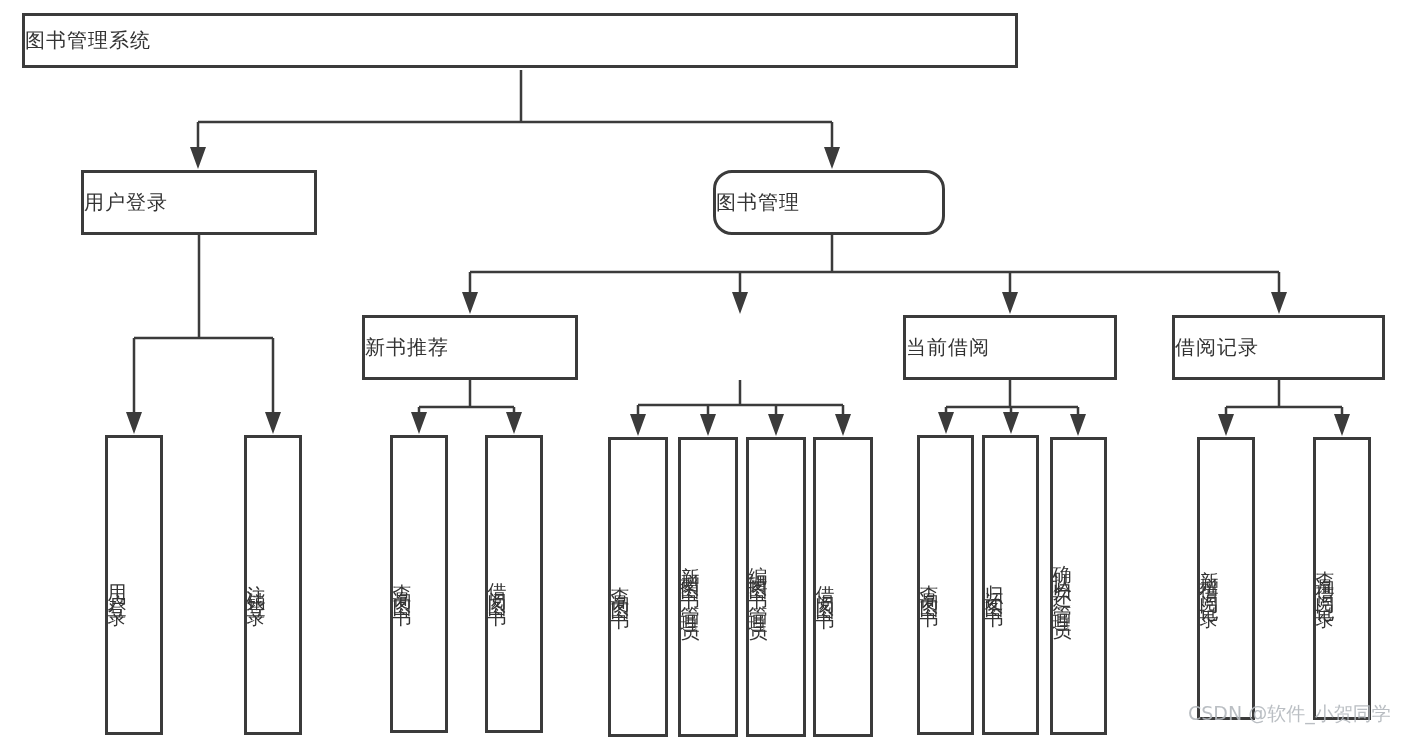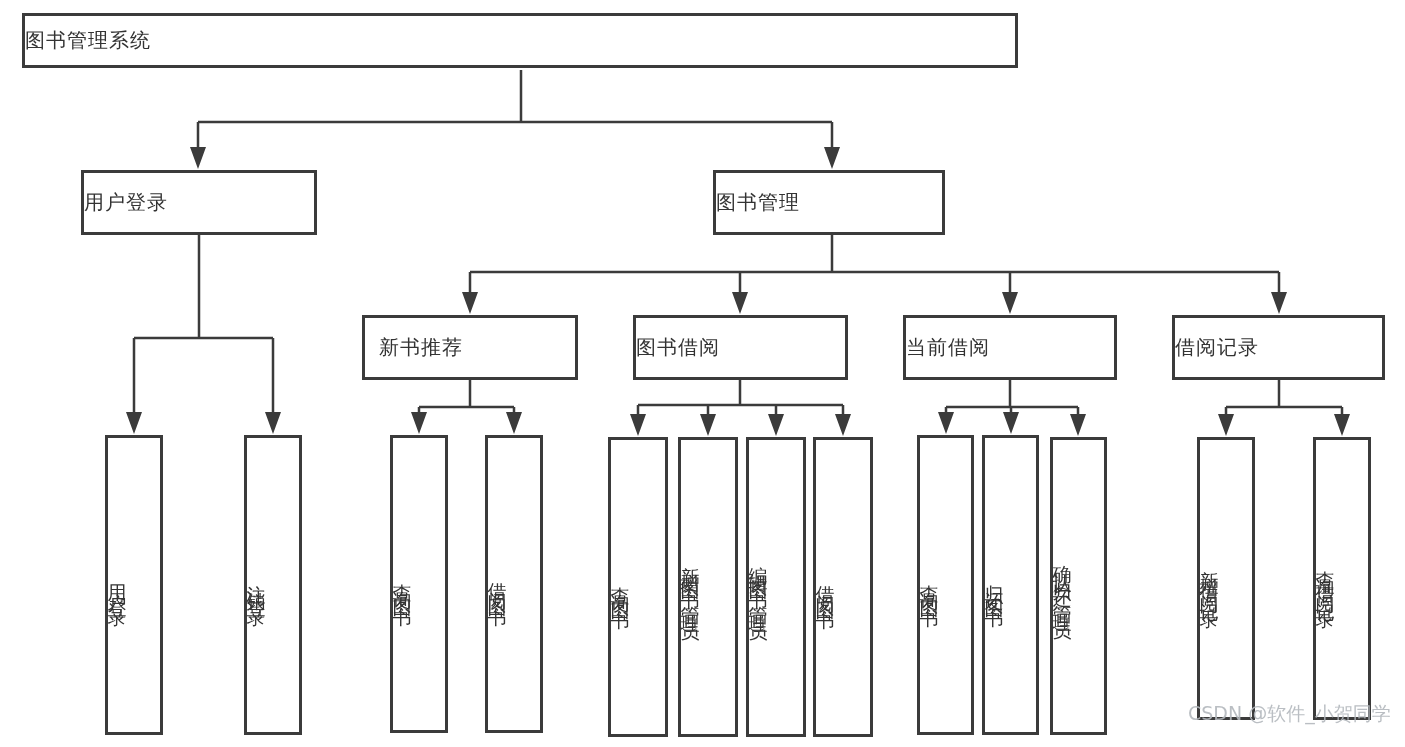--- a/index.html
+++ b/index.html
@@ -95,29 +95,26 @@
     </g>
   </svg>
 
   <div class="node h" style="left:22px; top:13px; width:996px; height:55px;">
     <span>图书管理系统</span>
   </div>
 
   <div class="node h" style="left:81px; top:170px; width:236px; height:65px;">
     <span>用户登录</span>
   </div>
-  <div class="node h" style="left:713px; top:170px; width:232px; height:65px;">
+  <div class="node h" style="left:713px; top:170px; width:232px; height:65px;border-radius:19px;">
     <span>图书管理</span>
   </div>
 
-  <div class="node h" style="left:362px; top:315px; width:216px; height:65px;padding-left:14px;">
+  <div class="node h" style="left:362px; top:315px; width:216px; height:65px;">
     <span>新书推荐</span>
-  </div>
-  <div class="node h" style="left:633px; top:315px; width:215px; height:65px;">
-    <span>图书借阅</span>
   </div>
   <div class="node h" style="left:903px; top:315px; width:214px; height:65px;">
     <span>当前借阅</span>
   </div>
   <div class="node h" style="left:1172px; top:315px; width:213px; height:65px;">
     <span>借阅记录</span>
   </div>
 
   <div class="node v" style="left:105px; top:435px; width:58px; height:300px;">
     <span>用户登录</span>

